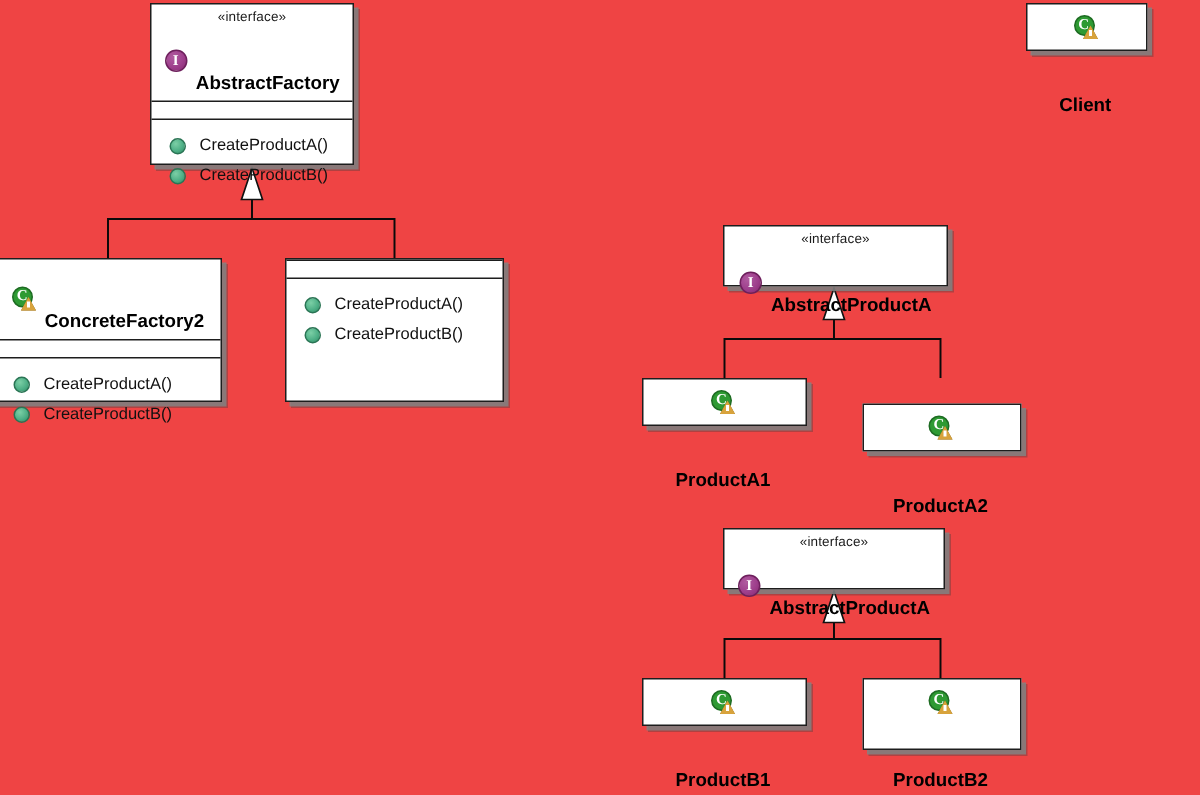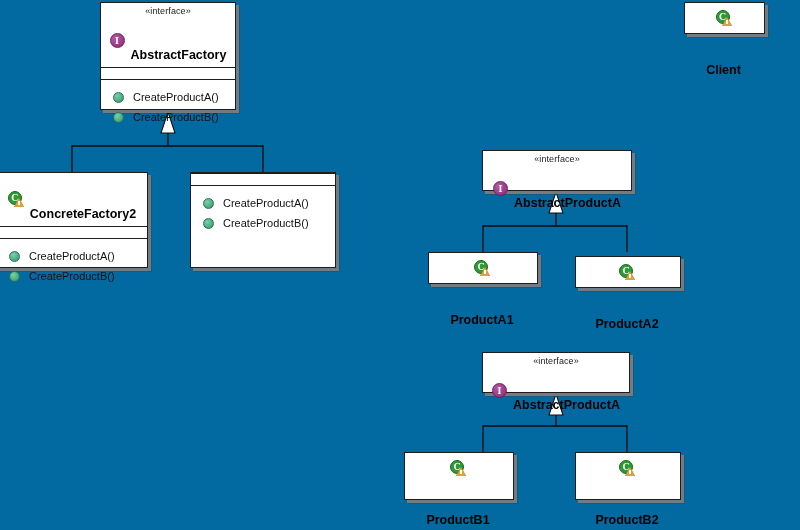--- a/index.html
+++ b/index.html
@@ -4,21 +4,21 @@
 <style>
   html, body {
     margin: 0;
     padding: 0;
     background: #000000;
   }
   #canvas {
     position: relative;
     width: 800px;
     height: 530px;
-    background: #0369a1;
+    background: #ef4444;
     overflow: hidden;
     font-family: "Liberation Sans", sans-serif;
   }
 
   
   #connectors {
     position: absolute;
     left: 0; top: 0;
     width: 800px;
     height: 530px;
@@ -277,21 +277,21 @@
       <span class="title-row">
         <span class="icon icon-class">
           <span class="disc">C</span>
           <span class="badge"></span>
         </span>
         <span class="class-name">ProductA1</span>
       </span>
     </div>
   </div>
 
-  <div class="uml-box compact" style="left:575px; top:256px; width:106px; height:32px;">
+  <div class="uml-box compact" style="left:575px; top:269px; width:106px; height:32px;">
     <div class="uml-header">
       <span class="title-row">
         <span class="icon icon-class">
           <span class="disc">C</span>
           <span class="badge"></span>
         </span>
         <span class="class-name">ProductA2</span>
       </span>
     </div>
   </div>
@@ -299,21 +299,21 @@
   <div class="uml-box" style="left:482px; top:352px; width:148px; height:41px;">
     <div class="uml-header">
       <span class="stereotype">«interface»</span>
       <span class="title-row">
         <span class="icon icon-interface">I</span>
         <span class="class-name">AbstractProductA</span>
       </span>
     </div>
   </div>
 
-  <div class="uml-box compact" style="left:404px; top:452px; width:110px; height:48px;">
+  <div class="uml-box compact" style="left:428px; top:452px; width:110px; height:32px;">
     <div class="uml-header">
       <span class="title-row">
         <span class="icon icon-class">
           <span class="disc">C</span>
           <span class="badge"></span>
         </span>
         <span class="class-name">ProductB1</span>
       </span>
     </div>
   </div>

